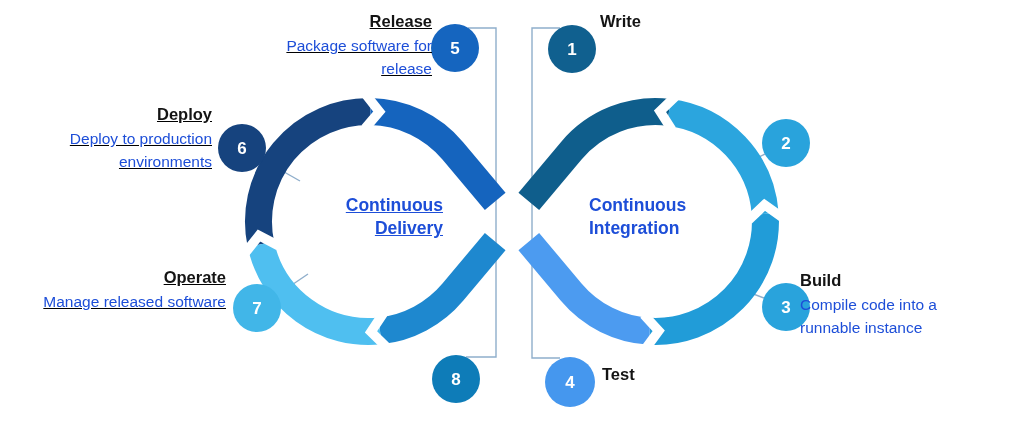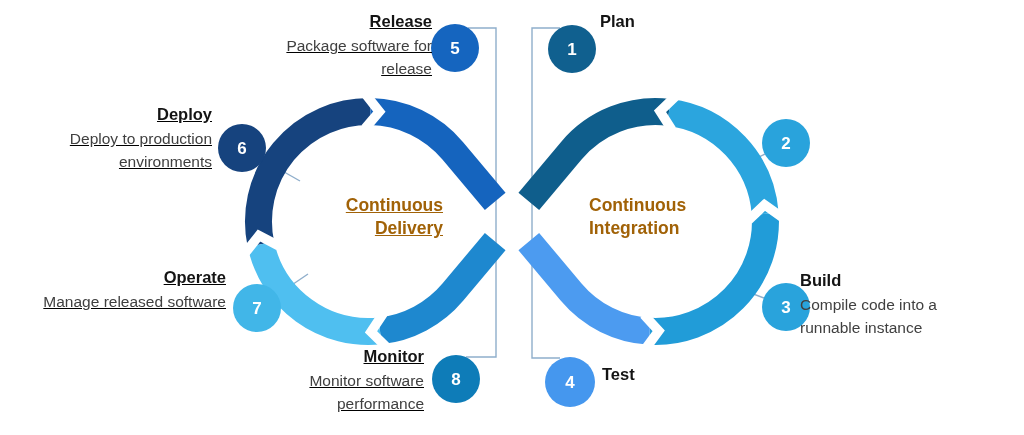--- a/index.html
+++ b/index.html
@@ -3,24 +3,24 @@
 <meta charset="utf-8">
 <style>
   html,body{margin:0;padding:0;background:#ffffff;}
   .stage{
     position:relative;width:1024px;height:435px;overflow:hidden;
     font-family:"Liberation Sans", sans-serif;background:#ffffff;
   }
   .stage svg{position:absolute;left:0;top:0;}
   .step{position:absolute;z-index:3;}
   .step .title{font-size:16.5px;font-weight:bold;color:#141414;line-height:1.35;margin:0 0 3px 0;}
-  .step .desc{font-size:15.5px;color:#404040;line-height:1.45;white-space:pre-line;margin:0;}
+  .step .desc{font-size:15.5px;color:#1d4ed8;line-height:1.45;white-space:pre-line;margin:0;}
   .align-r{text-align:right;text-decoration:underline;}
   .align-l{text-align:left;}
-  .center-label{position:absolute;z-index:3;font-size:17.5px;font-weight:bold;color:#a16207;line-height:1.32;}
+  .center-label{position:absolute;z-index:3;font-size:17.5px;font-weight:bold;color:#1d4ed8;line-height:1.32;}
   .badge-num{font-size:17px;font-weight:bold;fill:#ffffff;font-family:"Liberation Sans",sans-serif;}
   .band{fill:none;stroke-width:27;stroke-linejoin:round;stroke-linecap:butt;}
   .chev{fill:none;stroke:#ffffff;stroke-width:9.5;stroke-linejoin:miter;stroke-linecap:butt;}
   .leader{fill:none;stroke-width:1.4;}
 </style>
 </head>
 <body>
 
 <div class="stage">
 
@@ -88,21 +88,21 @@
         <text class="badge-num" x="257" y="314" text-anchor="middle">7</text>
       </g>
       <g>
         <circle cx="456" cy="379" r="24" fill="#0E7CB8"></circle>
         <text class="badge-num" x="456" y="385" text-anchor="middle">8</text>
       </g>
     </g>
   </svg>
 
   <div class="step align-l" style="left:600px;top:10px;width:240px;">
-    <div class="title">Plan</div>
+    <div class="title">Write</div>
   </div>
 
 
   <div class="step align-l" style="left:800px;top:269px;width:200px;">
     <div class="title">Build</div>
     <div class="desc">Compile code into a
 runnable instance</div>
   </div>
 
   <div class="step align-l" style="left:602px;top:345px;width:240px;margin-top:18px;">
@@ -119,25 +119,20 @@
     <div class="title">Deploy</div>
     <div class="desc">Deploy to production
 environments</div>
   </div>
 
   <div class="step align-r" style="left:0px;top:266px;width:226px;">
     <div class="title">Operate</div>
     <div class="desc">Manage released software</div>
   </div>
 
-  <div class="step align-r" style="left:224px;top:345px;width:200px;">
-    <div class="title">Monitor</div>
-    <div class="desc">Monitor software
-performance</div>
-  </div>
 
   <div class="center-label align-r" style="left:293px;top:194px;width:150px;">
     <div>Continuous</div>
     <div>Delivery</div>
   </div>
   <div class="center-label align-l" style="left:589px;top:194px;width:160px;">
     <div>Continuous</div>
     <div>Integration</div>
   </div>
 

